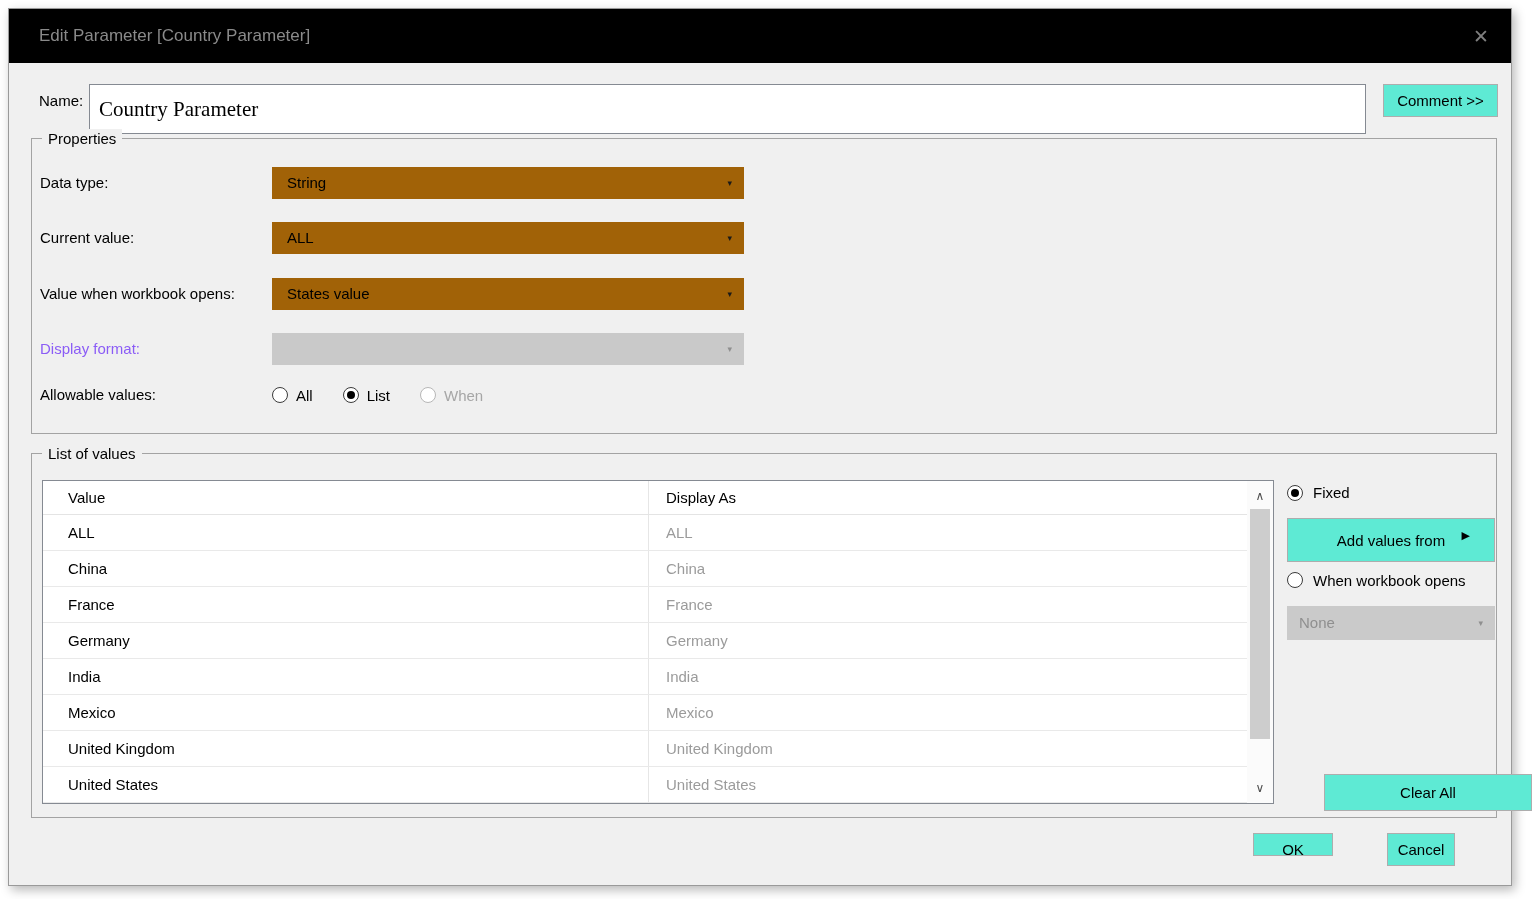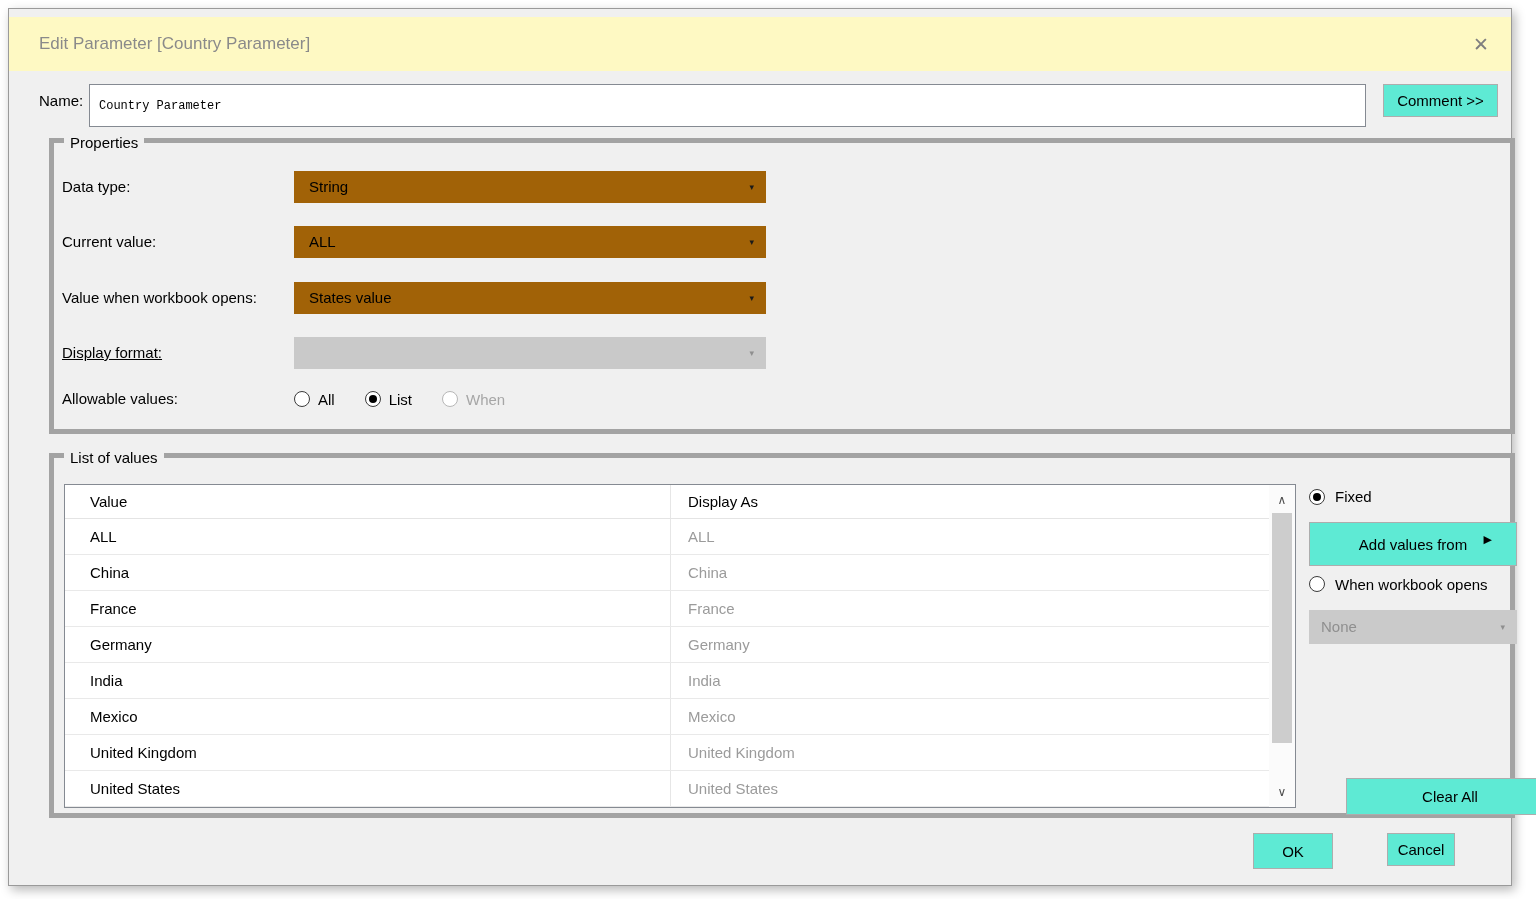--- a/index.html
+++ b/index.html
@@ -4,45 +4,45 @@
 <style>
   * { margin:0; padding:0; box-sizing:border-box; }
   html,body { width:1536px; height:899px; background:#ffffff;
               font-family:"Liberation Sans", sans-serif; font-size:15px; color:#000; }
 
   .dialog { position:absolute; left:8px; top:8px; width:1504px; height:878px;
             background:#f0f0f0; border:1px solid #9a9a9a;
             box-shadow:3px 4px 10px rgba(0,0,0,.28); }
 
   
-  .titlebar { position:absolute; left:0; top:8px; width:100%; height:54px; background:#fef9c3; }
+  .titlebar { position:absolute; left:0; top:0; width:100%; height:54px; background:#000000; }
   .title { position:absolute; left:30px; top:0; line-height:54px; font-size:17px; color:#8a8a8a; }
   .close-btn { position:absolute; right:16px; top:14px; width:28px; height:28px;
                text-align:center; line-height:28px; font-size:19px; color:#7f7f7f; cursor:default; }
 
   
   .name-label { position:absolute; left:30px; top:75px; line-height:33px; }
-  .name-input { position:absolute; left:80px; top:75px; width:1277px; height:43px;
+  .name-input { position:absolute; left:80px; top:75px; width:1277px; height:50px;
                 background:#fff; border:1px solid #858a92; padding:0 9px;
-                font-family:Liberation Mono, monospace; font-size:12px; color:#000; }
+                font-family:Liberation Serif, serif; font-size:21px; color:#000; }
   .btn { background:#5eead4; border:1px solid #adadad; font-family:Liberation Sans, sans-serif;
          font-size:15px; color:#000; }
   .comment-btn { position:absolute; left:1374px; top:75px; width:115px; height:33px; }
 
   
-  .groupbox { position:absolute; border:5px solid #a3a3a3; background:transparent;margin-left:18px; }
+  .groupbox { position:absolute; border:1px solid #a3a3a3; background:transparent; }
   .groupbox .legend { position:absolute; top:-10px; left:10px; padding:0 6px;
                       background:#f0f0f0; line-height:19px; }
   .gb-props { left:22px; top:129px; width:1466px; height:296px; }
   .gb-list  { left:22px; top:444px; width:1466px; height:365px; }
 
   
   .prow { position:absolute; left:0; width:100%; height:32px; }
   .prow .plabel { position:absolute; left:8px; line-height:32px; }
-  .plabel.disabled { color:#000000;text-decoration:underline; }
+  .plabel.disabled { color:#8b5cf6; }
   .dropdown { position:absolute; left:240px; top:0; width:472px; height:32px;
               background:#a16207; line-height:32px; padding-left:15px; }
   .dropdown .caret { position:absolute; right:12px; top:0; line-height:32px; font-size:9px; color:#1a1a1a; }
   .dropdown.disabled { background:#c9c9c9; color:#9a9a9a; }
   .dropdown.disabled .caret { color:#8f8f8f; }
 
   
   .radio-row { position:absolute; left:240px; top:245px; height:22px; display:flex; align-items:center; gap:30px; }
   .radio-opt { display:flex; align-items:center; gap:8px; }
   .radio { position:relative; width:16px; height:16px; border-radius:50%;
@@ -75,21 +75,21 @@
   .sp-radio-fixed { position:absolute; left:1255px; top:30px; display:flex; align-items:center; gap:10px; }
   .sp-add-btn { position:absolute; left:1255px; top:64px; width:208px; height:44px; line-height:33px; }
   .sp-add-btn .flyout { position:absolute; right:24px; top:0; line-height:33px; font-size:11px; color:#000; }
   .sp-radio-open { position:absolute; left:1255px; top:118px; display:flex; gap:10px; }
   .sp-none-dd { position:absolute; left:1255px; top:152px; width:208px; height:34px;
                 background:#cacaca; color:#8f8f8f; line-height:34px; padding-left:12px; }
   .sp-none-dd .caret { position:absolute; right:12px; top:0; line-height:34px; font-size:9px; color:#8f8f8f; }
   .sp-clear-btn { position:absolute; left:1292px; top:320px; width:208px; height:37px; line-height:31px; }
 
   
-  .ok-btn { position:absolute; left:1244px; top:824px; width:80px; height:36px; line-height:31px; }
+  .ok-btn { position:absolute; left:1244px; top:824px; width:80px; height:23px; line-height:31px; }
   .cancel-btn { position:absolute; left:1378px; top:824px; width:68px; height:33px; line-height:31px; }
 </style>
 </head>
 <body>
 
 <div class="dialog">
 
   <div class="titlebar">
     <span class="title">Edit Parameter [Country Parameter]</span>
     <span class="close-btn">✕</span>

